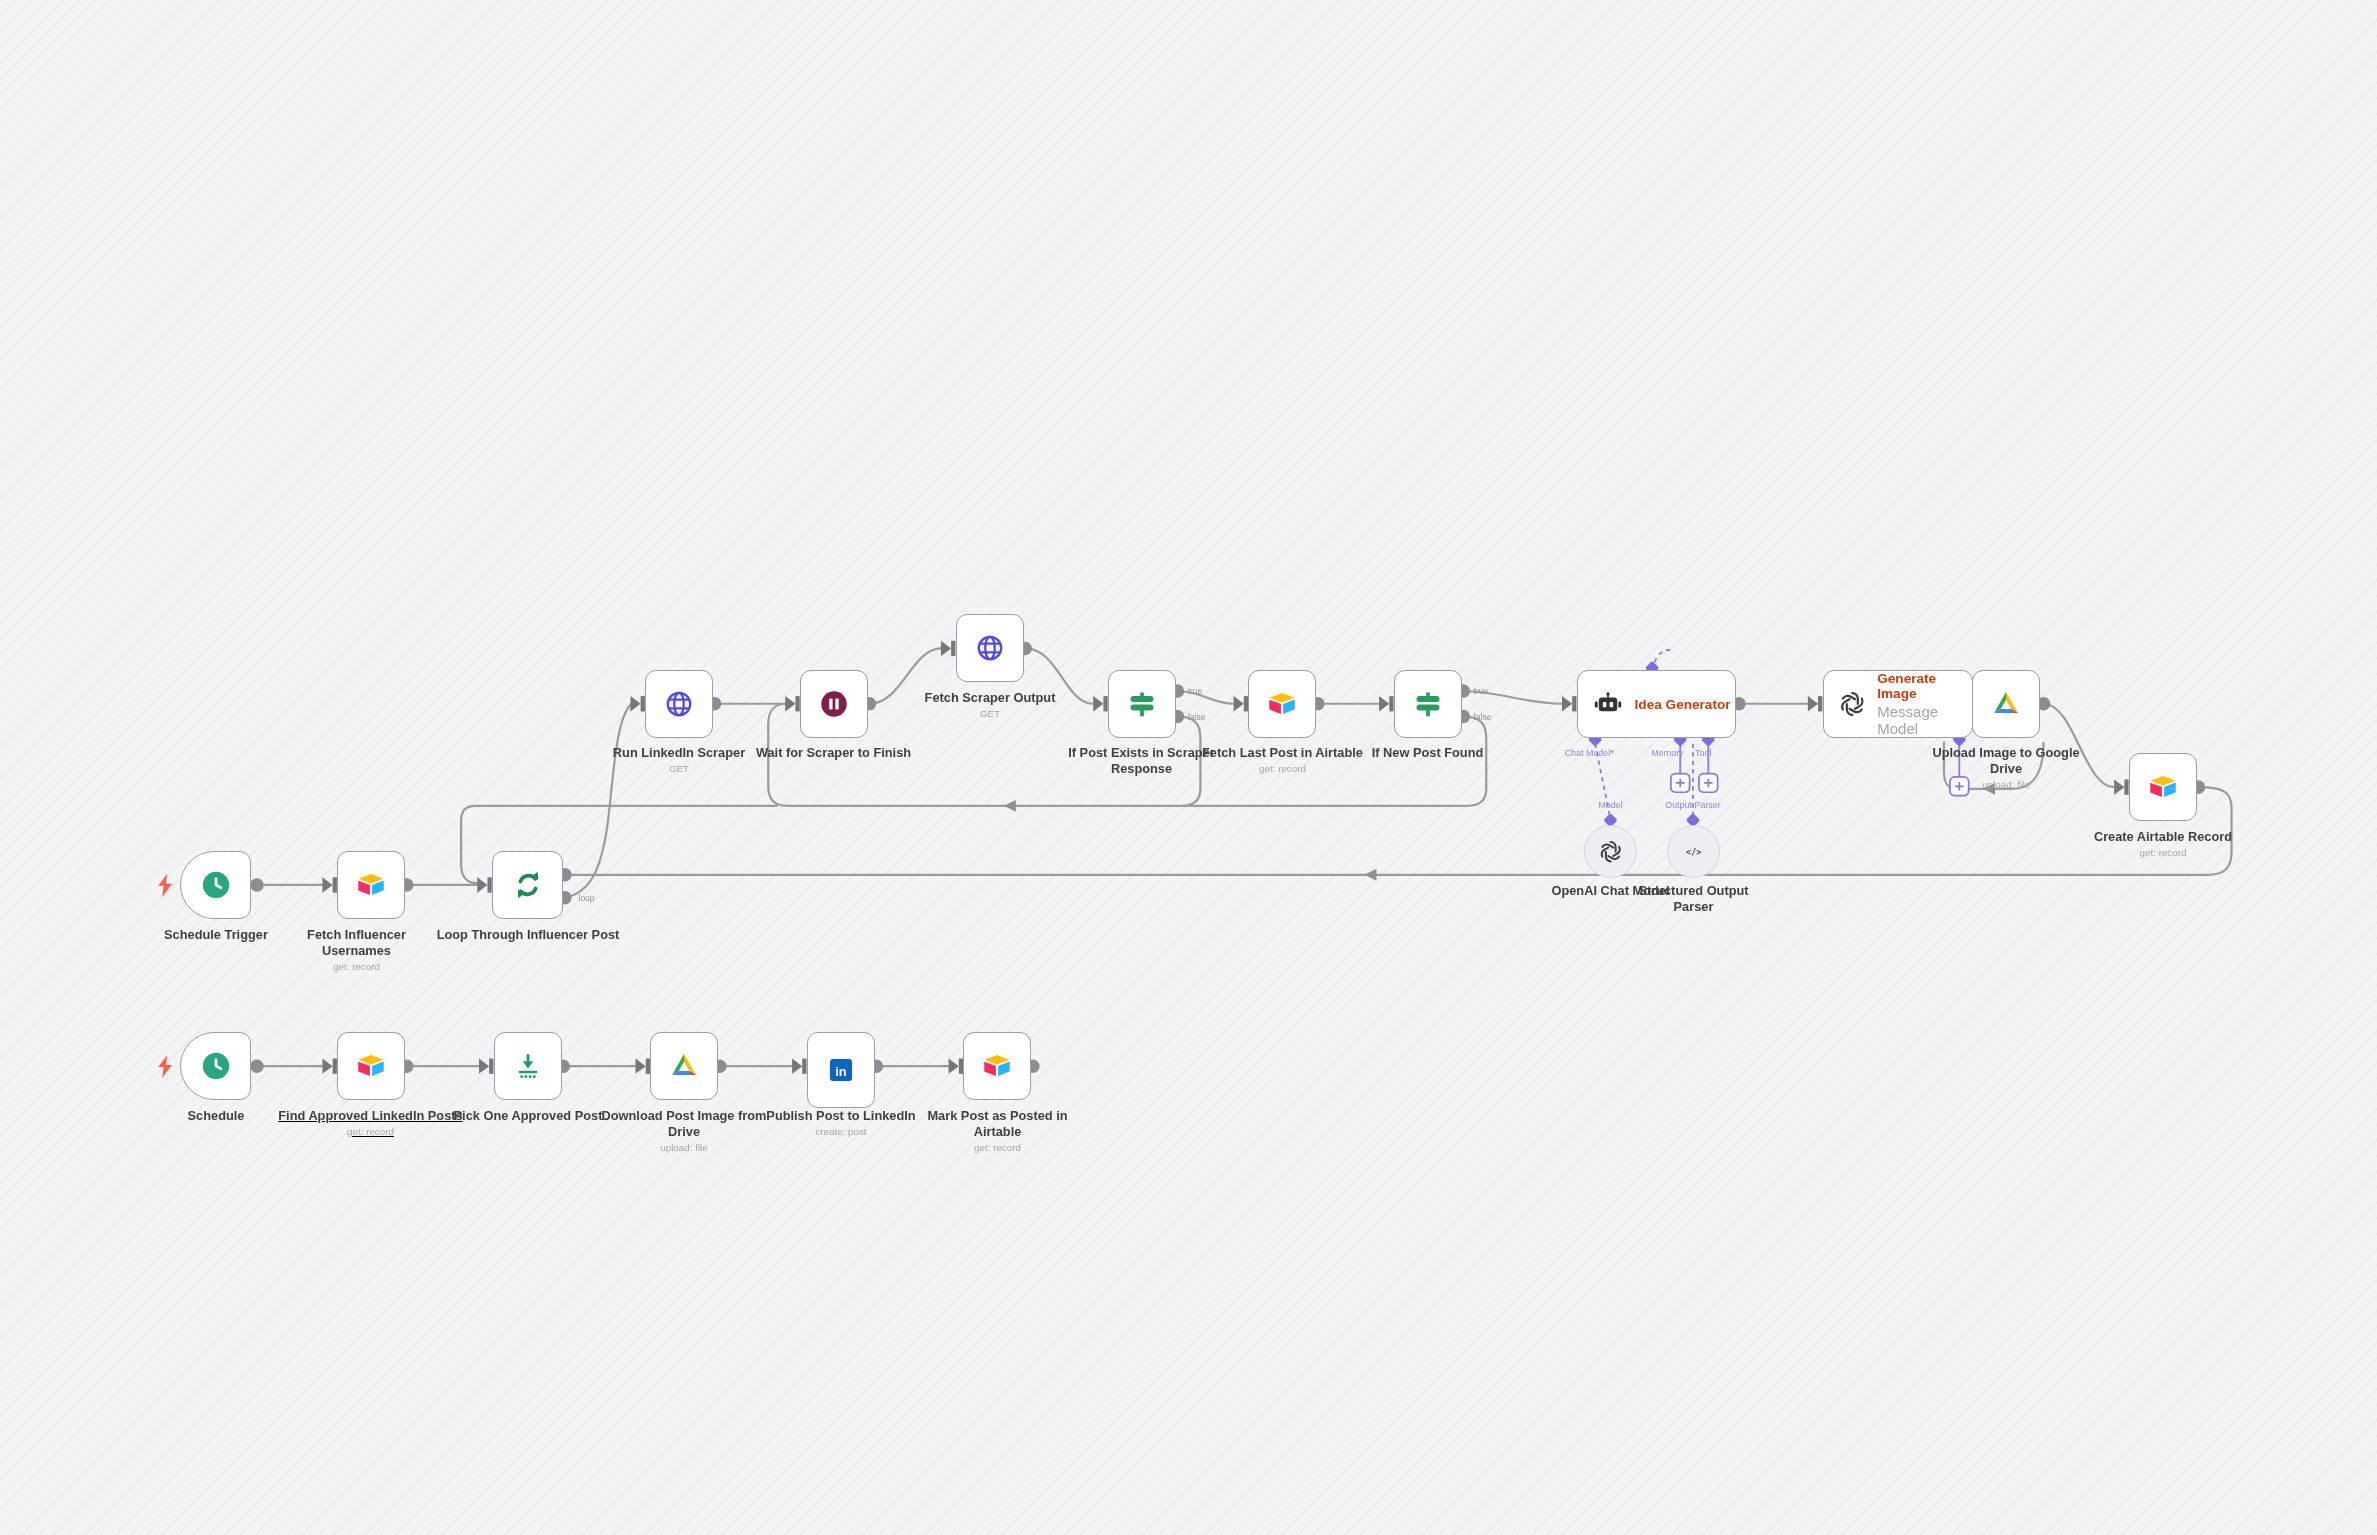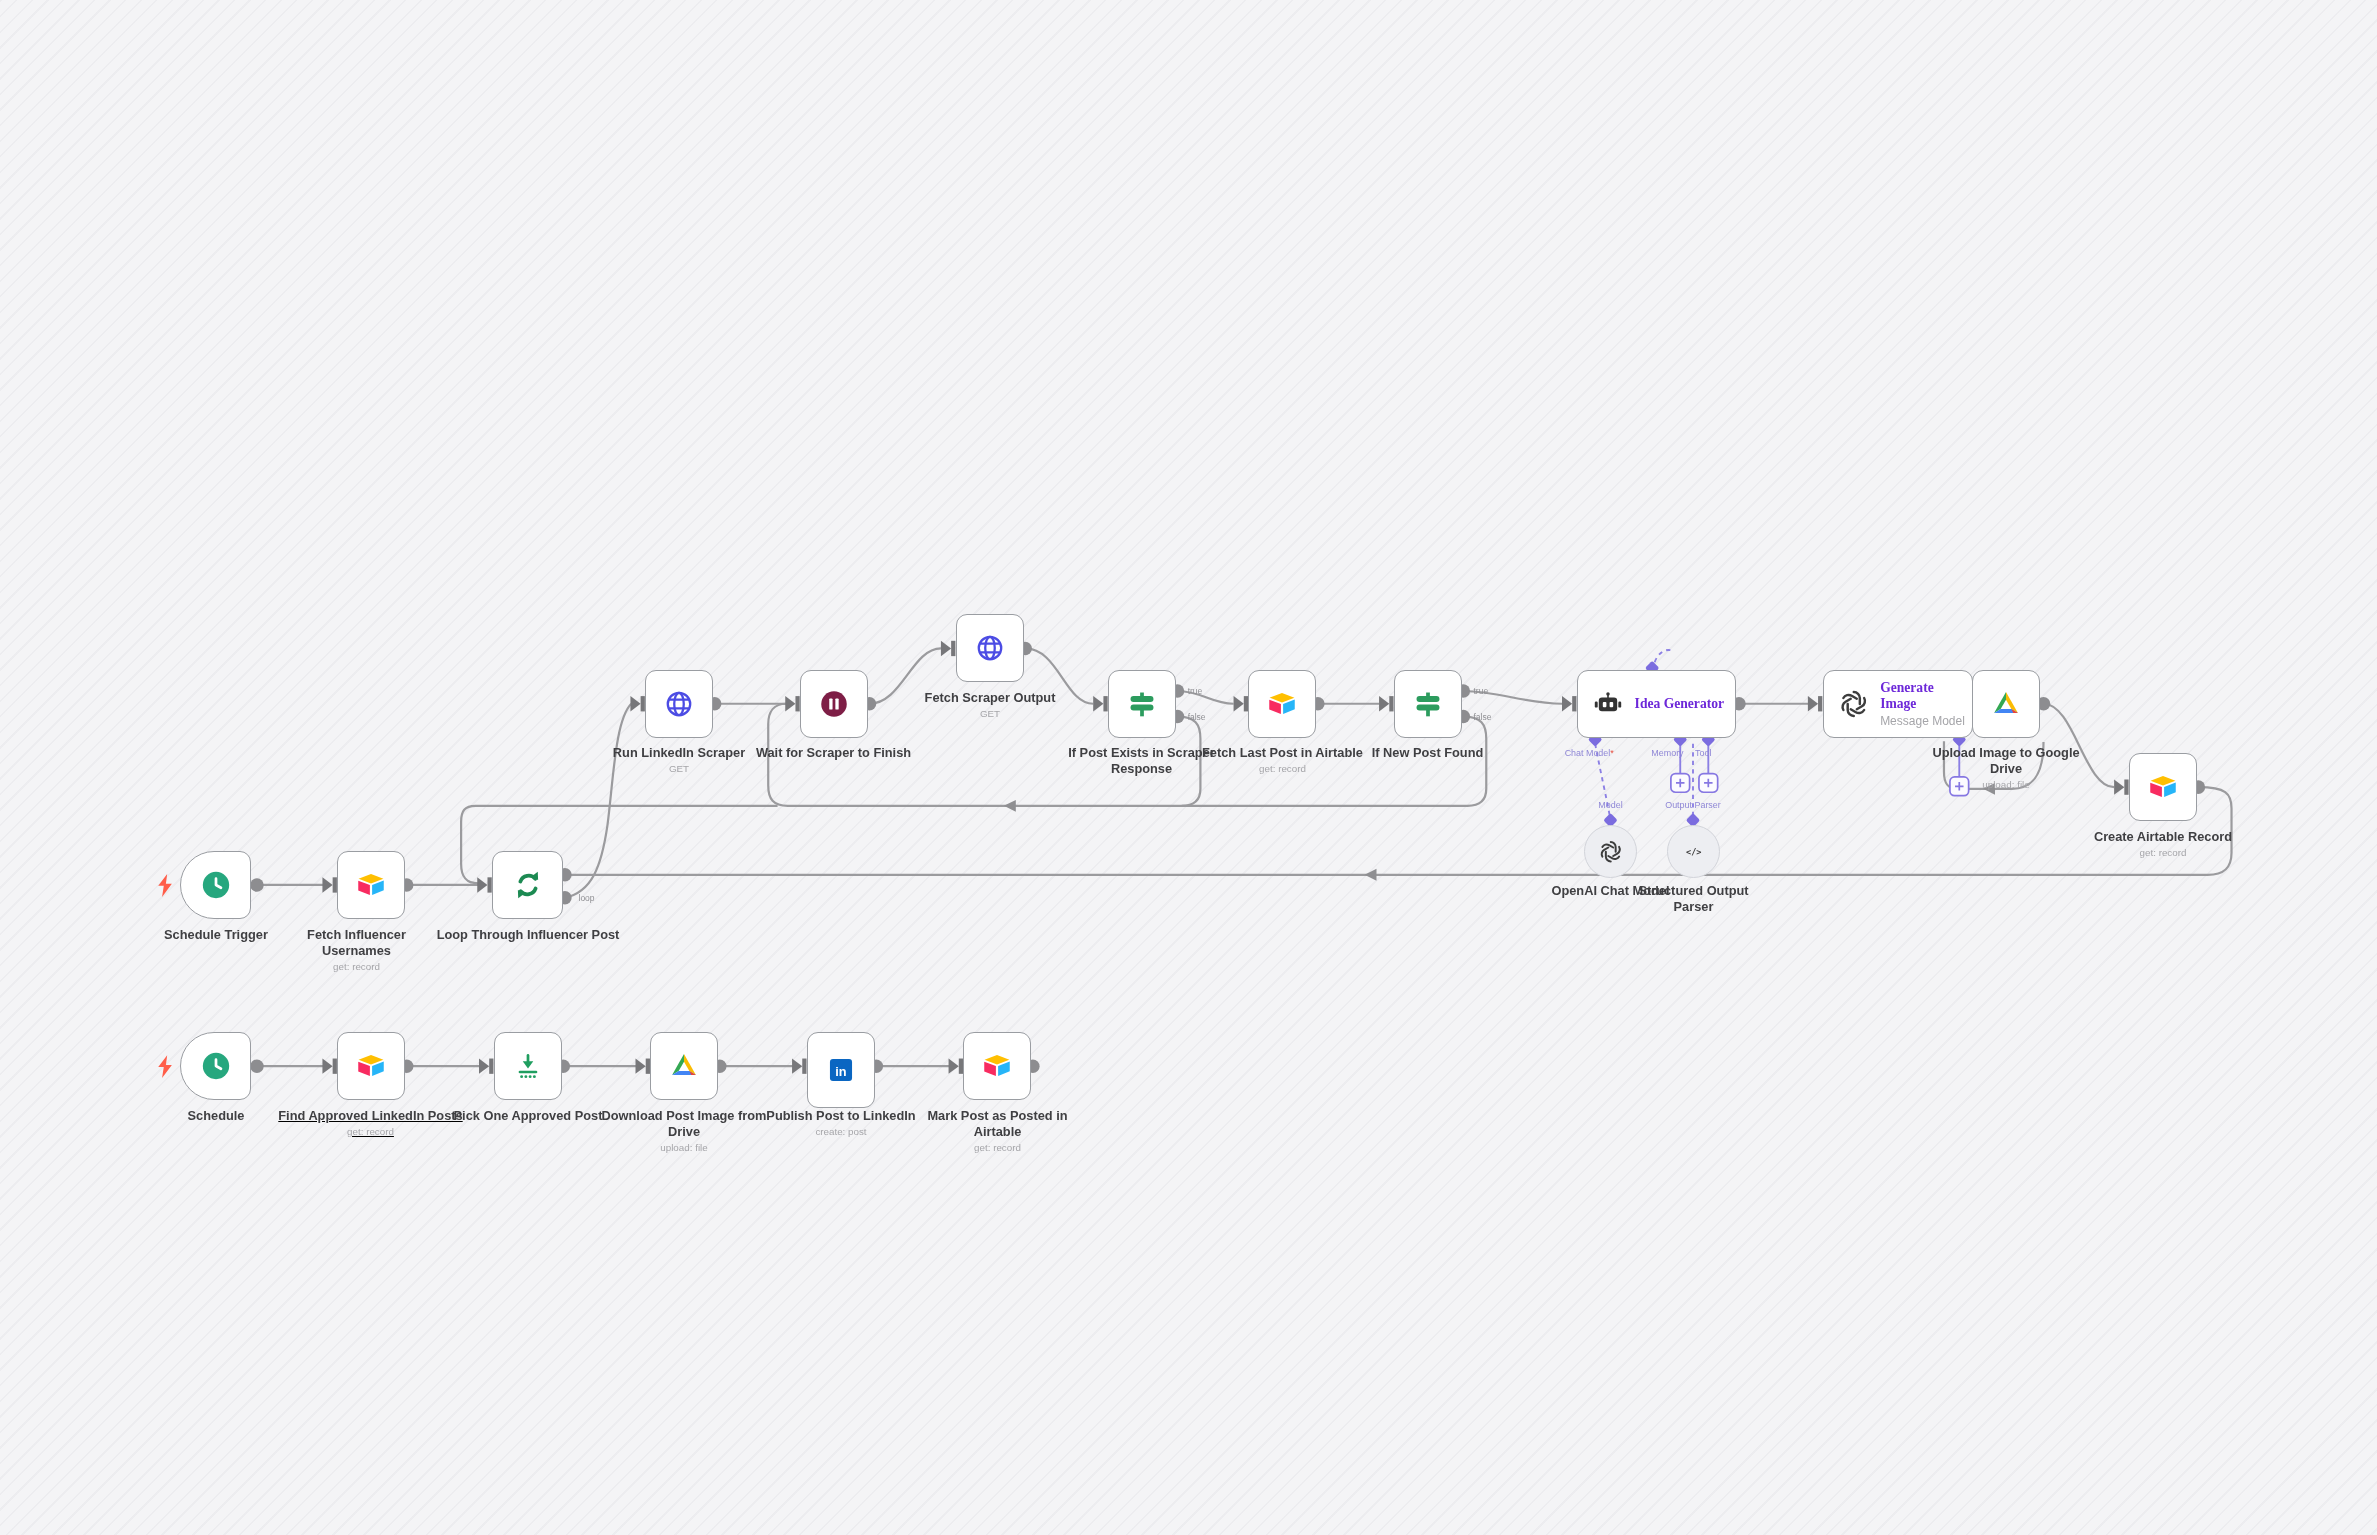--- a/index.html
+++ b/index.html
@@ -14,22 +14,22 @@
   .node{position:absolute;background:#fff;border:1.7px solid #9a9da2;border-radius:11px;
     display:flex;align-items:center;justify-content:center;box-sizing:border-box;}
   .node.trigger{border-radius:34px 11px 11px 34px;}
   .node.wide{justify-content:flex-start;padding-left:13.6px;gap:11px;}
   .cnode{position:absolute;border-radius:50%;background:#edeef2;border:1.3px solid #d2d4da;
     display:flex;align-items:center;justify-content:center;box-sizing:border-box;}
   .nlabel{position:absolute;text-align:center;line-height:1.28;}
   .nlabel .t{font-size:12.8px;font-weight:bold;color:#3f3f42;display:block;}
   .nlabel .s{font-size:9.8px;color:#a5a5a9;display:block;margin-top:1.7px;}
   .wtxt{display:flex;flex-direction:column;align-items:flex-start;}
-  .wtxt .t{font-size:13.6px;font-weight:bold;color:#6d28d9;font-family:Liberation Serif, serif;}
-  .wtxt .s{font-size:12px;color:#a5a5a9;margin-top:1.7px;}
+  .wtxt .t{font-size:13.6px;font-weight:bold;color:#c2410c;}
+  .wtxt .s{font-size:15px;color:#a5a5a9;margin-top:1.7px;}
 </style>
 </head>
 <body>
 
 <div id="canvas" style="width: 2377px; height: 1536px;">
     <svg id="wires" width="2377" height="1536" viewBox="0 0 2794 1805">
       <path class="wire" d="M302,1040 L380,1040"></path>
       <path class="wire" d="M478,1040 L562,1040"></path>
       <path class="wire" d="M664,1055 C696,1048 707,1018 714,970 C721,917 723,846 742,827"></path>
       <path class="wire" d="M840,827 L924,827"></path>

